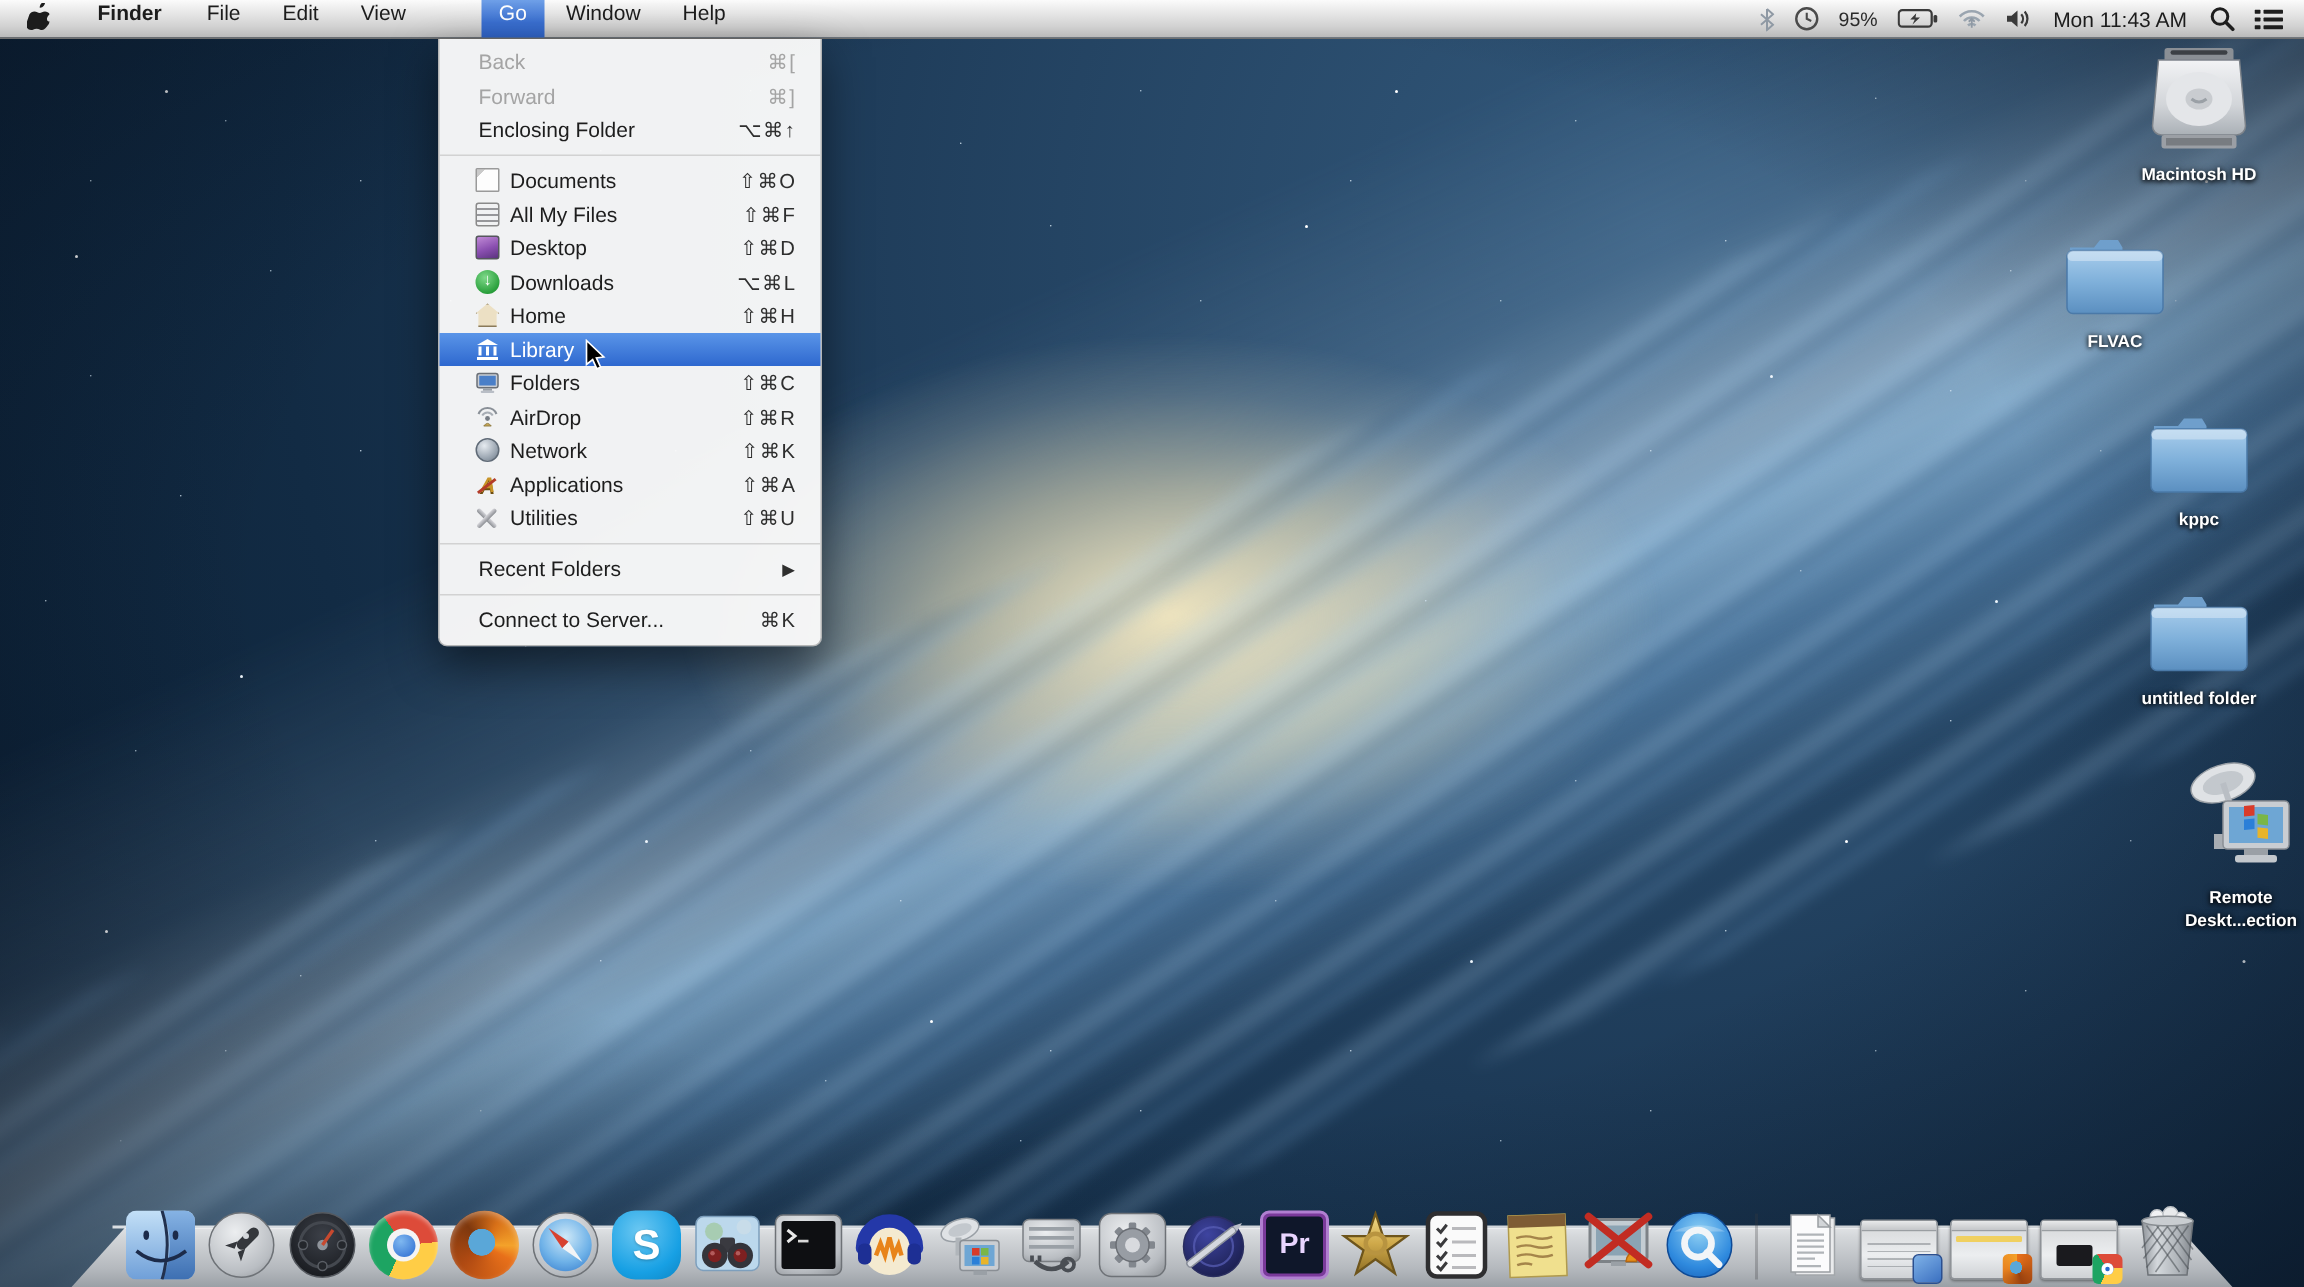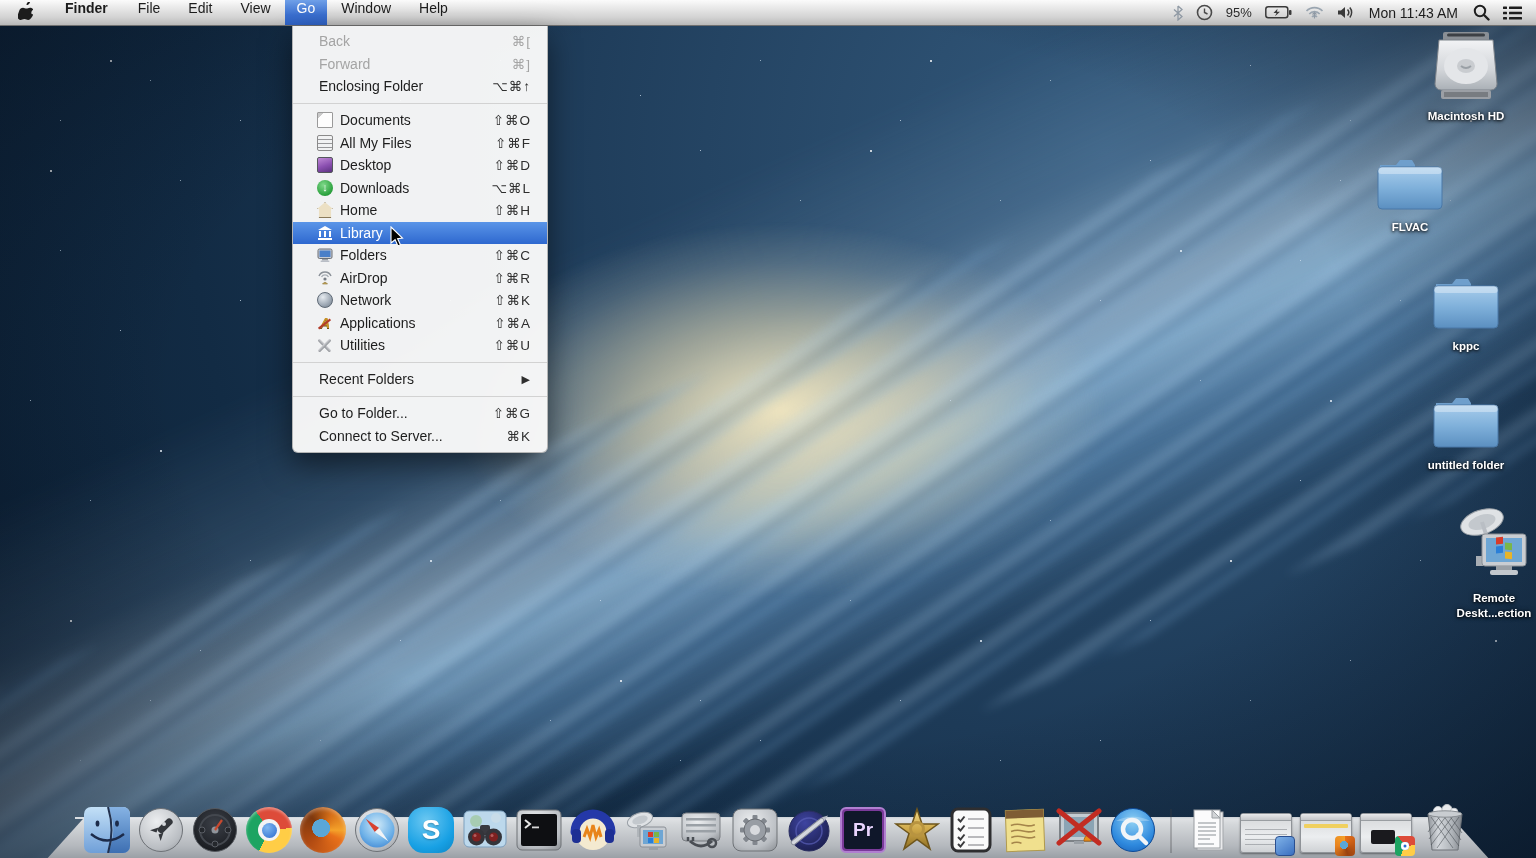--- a/index.html
+++ b/index.html
@@ -48,21 +48,21 @@
       870px 150px #fff, 1495px 640px #eef5fb, 50px 170px #fff; }
 
   
   .menubar { position:absolute; left:0; top:0; width:1536px; height:26px; z-index:50;
     background: linear-gradient(#fbfbfb, #d2d2d2 70%, #b9b9b9); border-bottom:1px solid #6f6f6f;
     display:flex; align-items:center; font-size:14px; color:#1c1c1c; }
   .mb-left { display:flex; align-items:center; height:100%; }
   .apple-menu { padding:0 16px 0 18px; height:100%; display:flex; align-items:center; }
   .mb-item { padding:0 14px; height:100%; display:flex; align-items:flex-start; white-space:nowrap; }
   .mb-item.bold { font-weight:bold; padding:0 16px; }
-  .mb-item.active { background: linear-gradient(#6fa0e8, #3a6fd0 60%, #2f62c4); color:#fff; padding:0 12px; }
+  .mb-item.active { background: linear-gradient(#6fa0e8, #3a6fd0 60%, #2f62c4); color:#fff; padding:0 12px;margin-left:36px; }
   .mb-right { margin-left:auto; display:flex; align-items:center; height:100%; gap:13px; padding-right:14px; }
   .st-ic { display:flex; align-items:center; height:100%; }
   .batt-pct { font-size:13px; color:#2a2a2a; }
   .clock { font-size:14px; color:#1c1c1c; padding:0 2px; }
 
   
   .gomenu { position:absolute; left:292px; top:26px; width:256px; z-index:60;
     background: rgba(249,249,249,0.97); border:1px solid rgba(120,120,120,.5); border-top:none;
     border-radius:0 0 6px 6px; box-shadow:0 12px 30px rgba(0,0,0,.5); padding:4px 0 5px; }
   .mrow { height:22.5px; display:flex; align-items:center; padding:0 16px 0 26px; font-size:14px; color:#1d1d1d; }
@@ -332,24 +332,20 @@
     <span class="lab">Utilities</span>
     <span class="sc">⇧⌘U</span>
   </div>
   <div class="msep"></div>
   <div class="mrow">
     <span class="lab">Recent Folders</span>
     <span class="sc" style="font-size:11px;">▶</span>
   </div>
   <div class="msep"></div>
   <div class="mrow">
-    <span class="lab">Go to Folder...</span>
-    <span class="sc">⇧⌘G</span>
-  </div>
-  <div class="mrow">
     <span class="lab">Connect to Server...</span>
     <span class="sc">⌘K</span>
   </div>
 </div>
 
 <div class="cursor">
   <svg width="15" height="21" viewBox="0 0 15 21">
       <path d="M1 1 L12.5 12 L7.6 12.6 L10.4 18.8 L7.9 19.9 L5.1 13.7 L1 17 Z" fill="#000" stroke="#fff" stroke-width="1.1"></path>
     </svg>
 </div>

